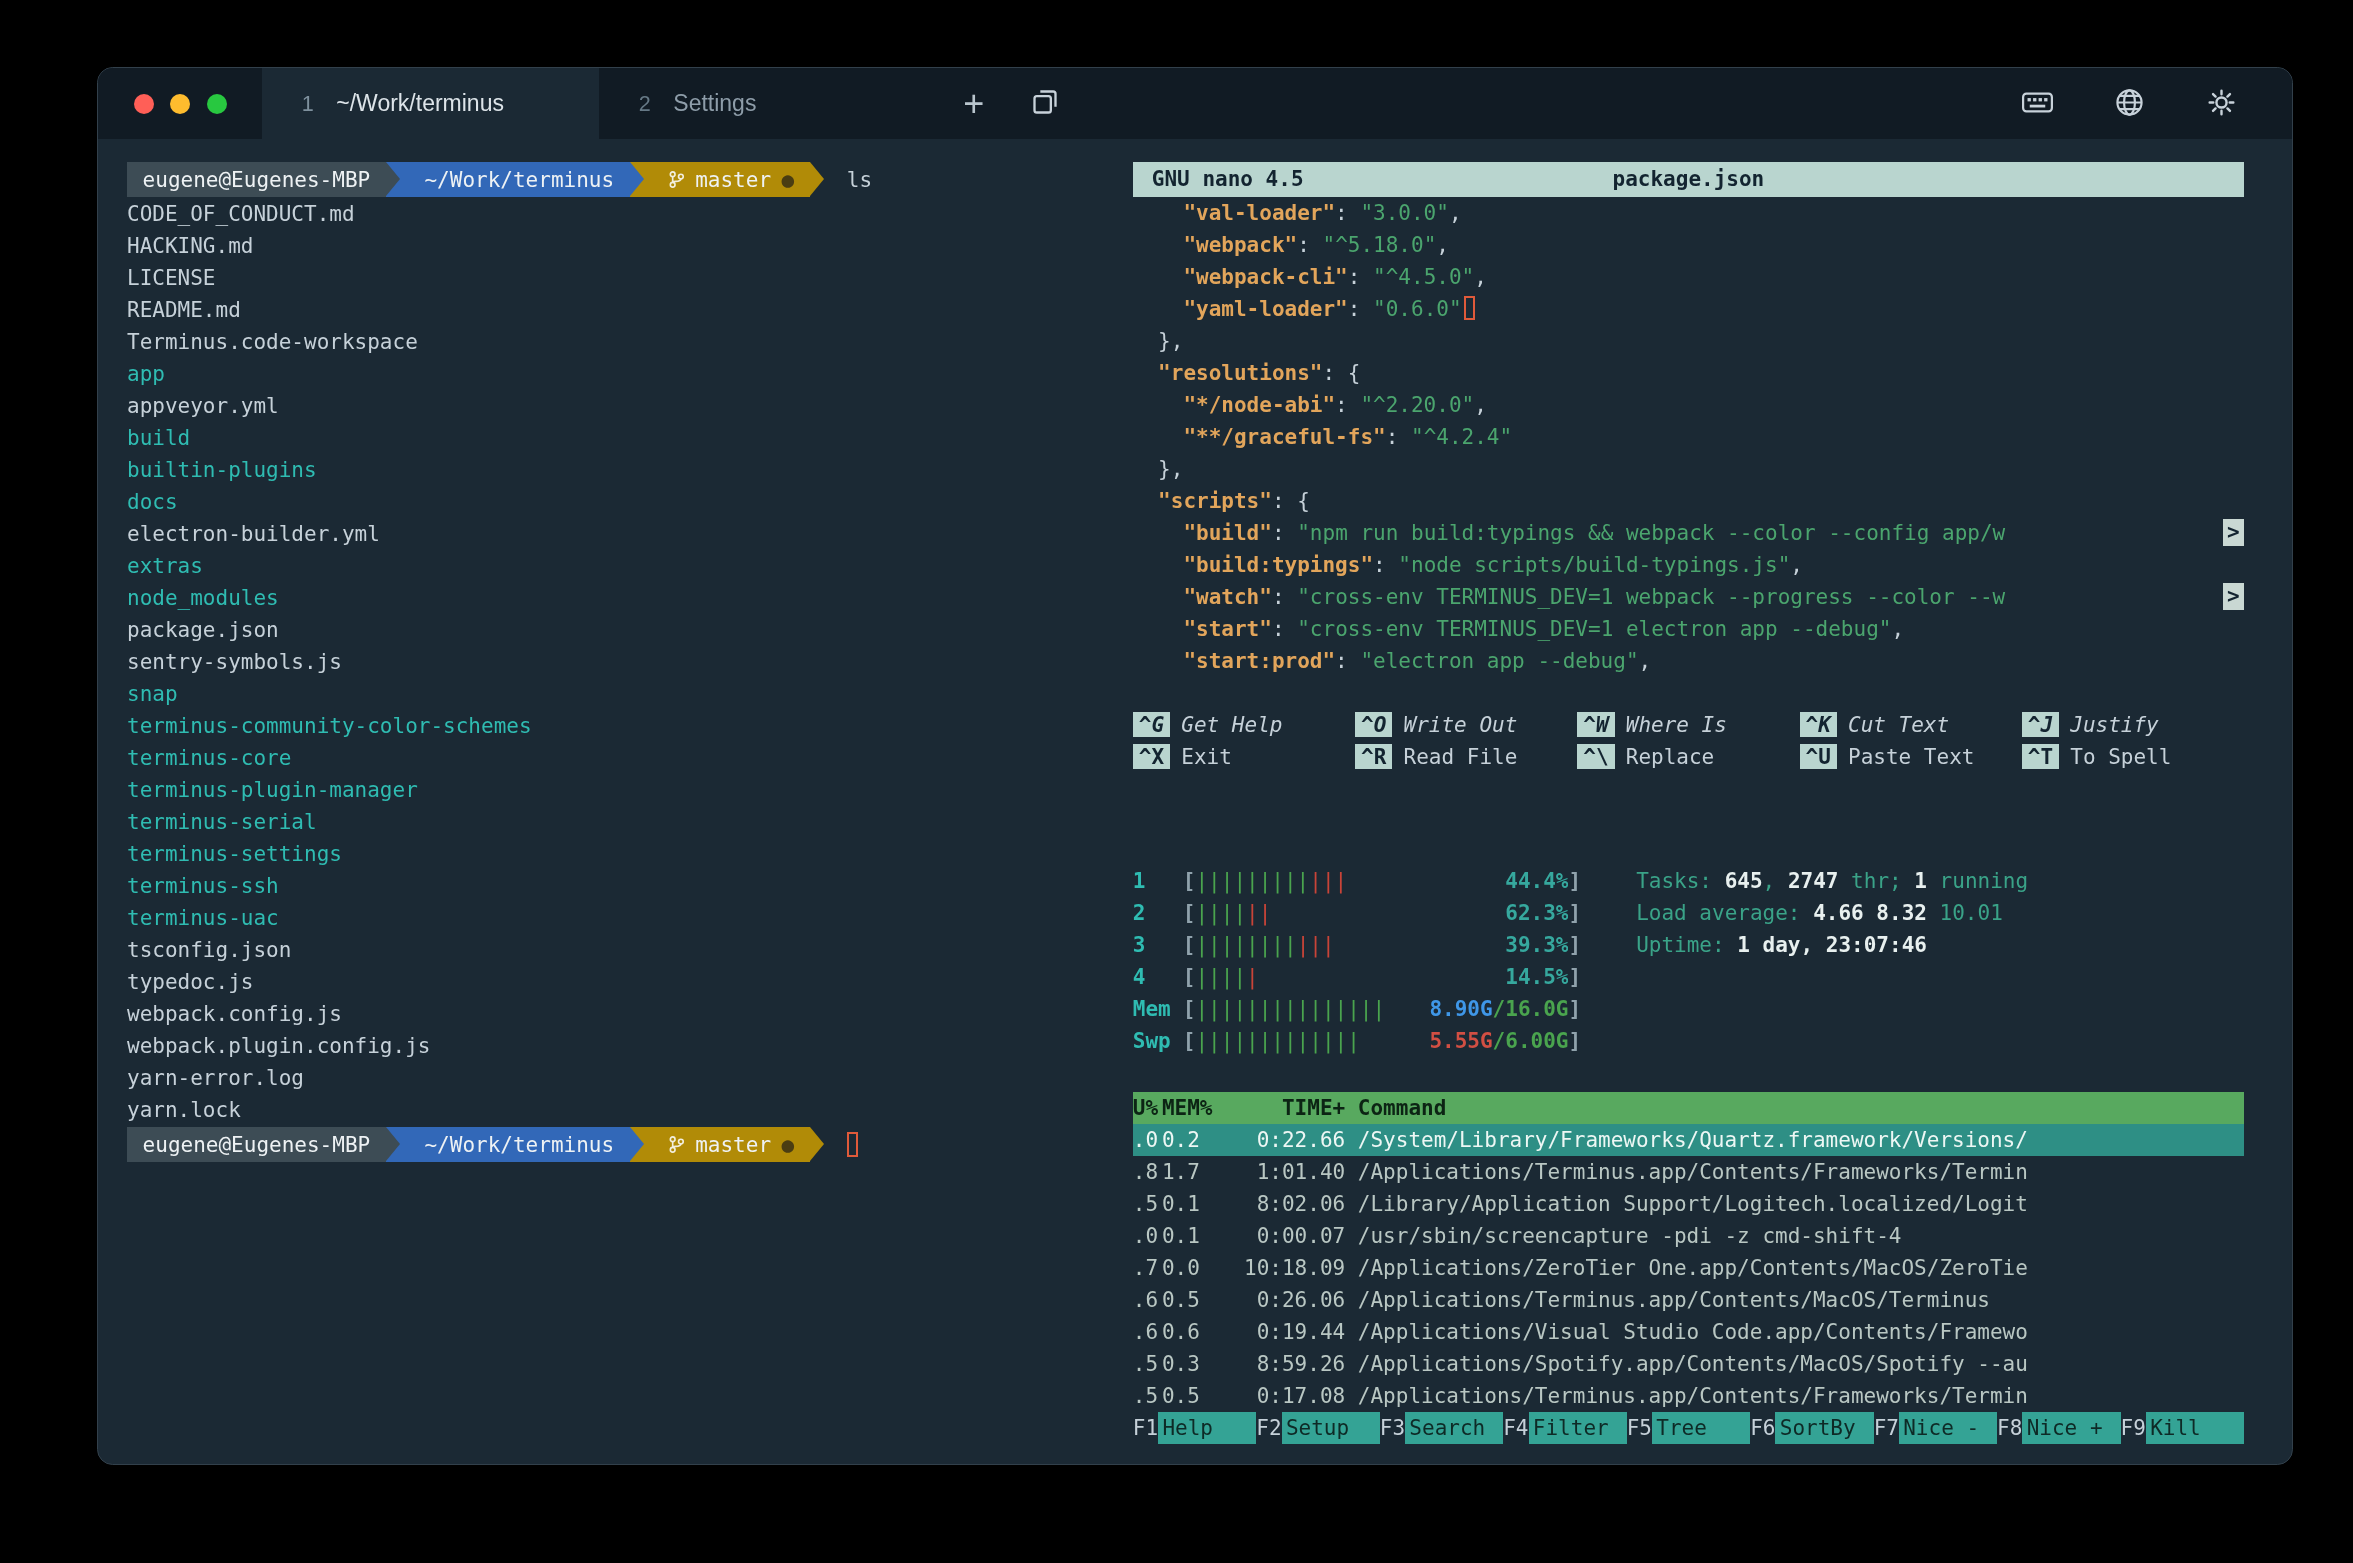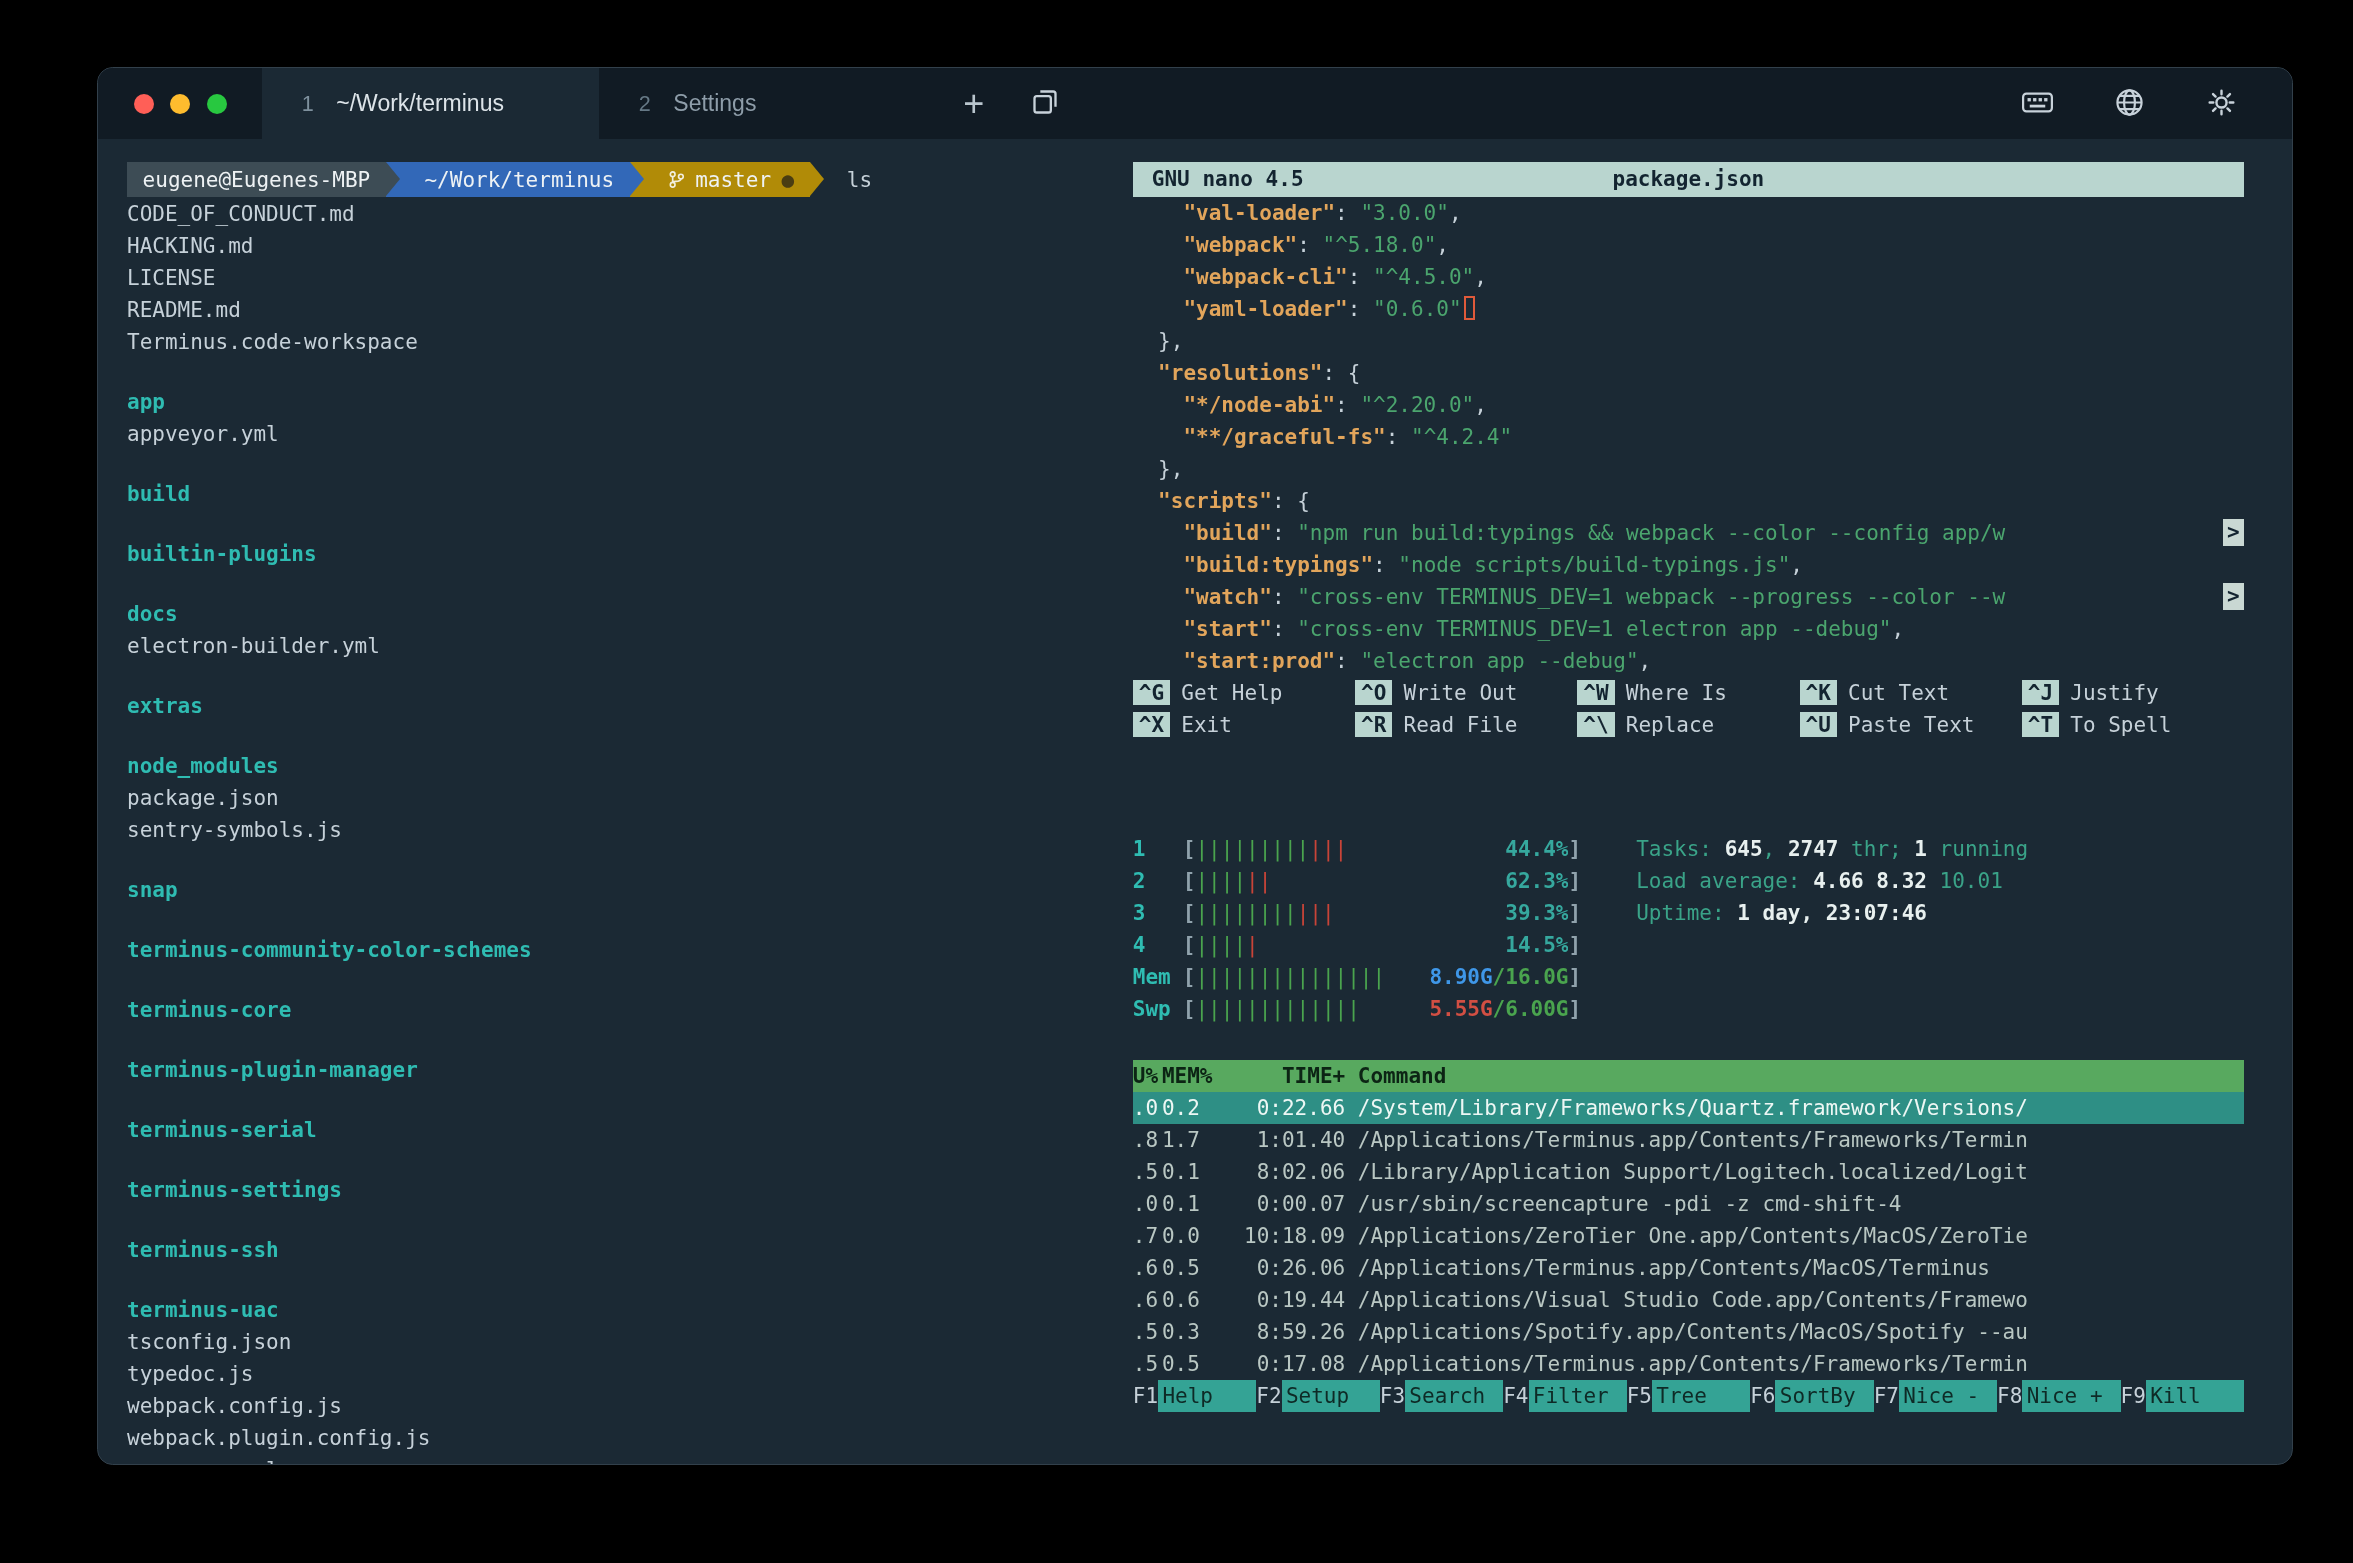--- a/index.html
+++ b/index.html
@@ -21,21 +21,21 @@
   .tab.active .tab-index{color:#7e909d;}
   .btn-newtab{width:76px;display:flex;align-items:center;justify-content:center;font-size:36px;color:#b9c5cd;}
   .btn-icon{display:flex;align-items:center;justify-content:center;width:66px;}
   .tabbar-spacer{flex:1;}
   .tabbar-right{display:flex;align-items:center;gap:26px;padding-right:38px;}
 
   
   .content{flex:1;display:flex;overflow:hidden;}
   .term{font-family:"DejaVu Sans Mono",monospace;font-size:21px;line-height:32px;color:#c6d1d9;}
   .tline{white-space:pre;height:32px;}
-  .tline.dir{color:#2fbcb2;font-weight:bold;margin-top:28px;}
+  .tline.dir{color:#2fbcb2;font-weight:normal;}
   .left-pane{width:46.3%;padding:22.5px 0 0 29px;overflow:hidden;}
   .right-pane{flex:1;padding:22.5px 48px 35px 19px;overflow:hidden;display:flex;flex-direction:column;}
 
   
   .prompt-line{display:flex;align-items:stretch;height:35px;margin:0.9px 0;}
   .pl-seg{display:flex;align-items:center;height:35px;padding:0 15.6px;color:#eef2f4;white-space:pre;}
   .pl-user{background:#3d4c55;}
   .pl-path{background:#3268b8;padding-left:24px;}
   .pl-git{background:#b18b07;padding-left:24px;}
   .pl-git svg{margin-right:10.4px;}
@@ -52,21 +52,21 @@
   
   .nano-titlebar{height:35px;background:#b9d5cf;color:#132430;font-weight:bold;display:flex;align-items:center;position:relative;padding-left:19px;}
   .nano-filename{position:absolute;left:0;right:0;text-align:center;}
   .nline{white-space:pre;height:32px;position:relative;}
   .c-p{color:#c6d1d9;}
   .c-k{color:#e2a55b;font-weight:bold;}
   .c-s{color:#4ba56e;}
   .ncursor{display:inline-block;width:11.2px;height:24px;border:2.6px solid #e05a3a;vertical-align:-4.3px;margin-left:2.6px;}
   .ncont{position:absolute;right:0;top:2.6px;background:#c9d8d3;color:#132430;padding:0 4.3px;font-weight:bold;line-height:27px;}
   .nano-shortcuts{display:grid;grid-template-columns:repeat(5,1fr);}
-  .nano-shortcuts.row1{}
+  .nano-shortcuts.row1{margin-top:32px;font-style:italic;}
   .scell{white-space:pre;height:32px;}
   .schip{background:#b9d5cf;color:#132430;font-weight:bold;padding:0.9px 6px;}
   .slabel{margin-left:11.2px;}
 
   
   .htop-top{margin-top:92px;display:flex;}
   .mrow{white-space:pre;height:32px;display:flex;}
   .mlabel{width:50px;color:#2fbcb2;font-weight:bold;flex:none;}
   .mbracket{color:#90a2ac;font-weight:bold;flex:none;}
   .mbar{width:373px;position:relative;overflow:hidden;flex:none;}

